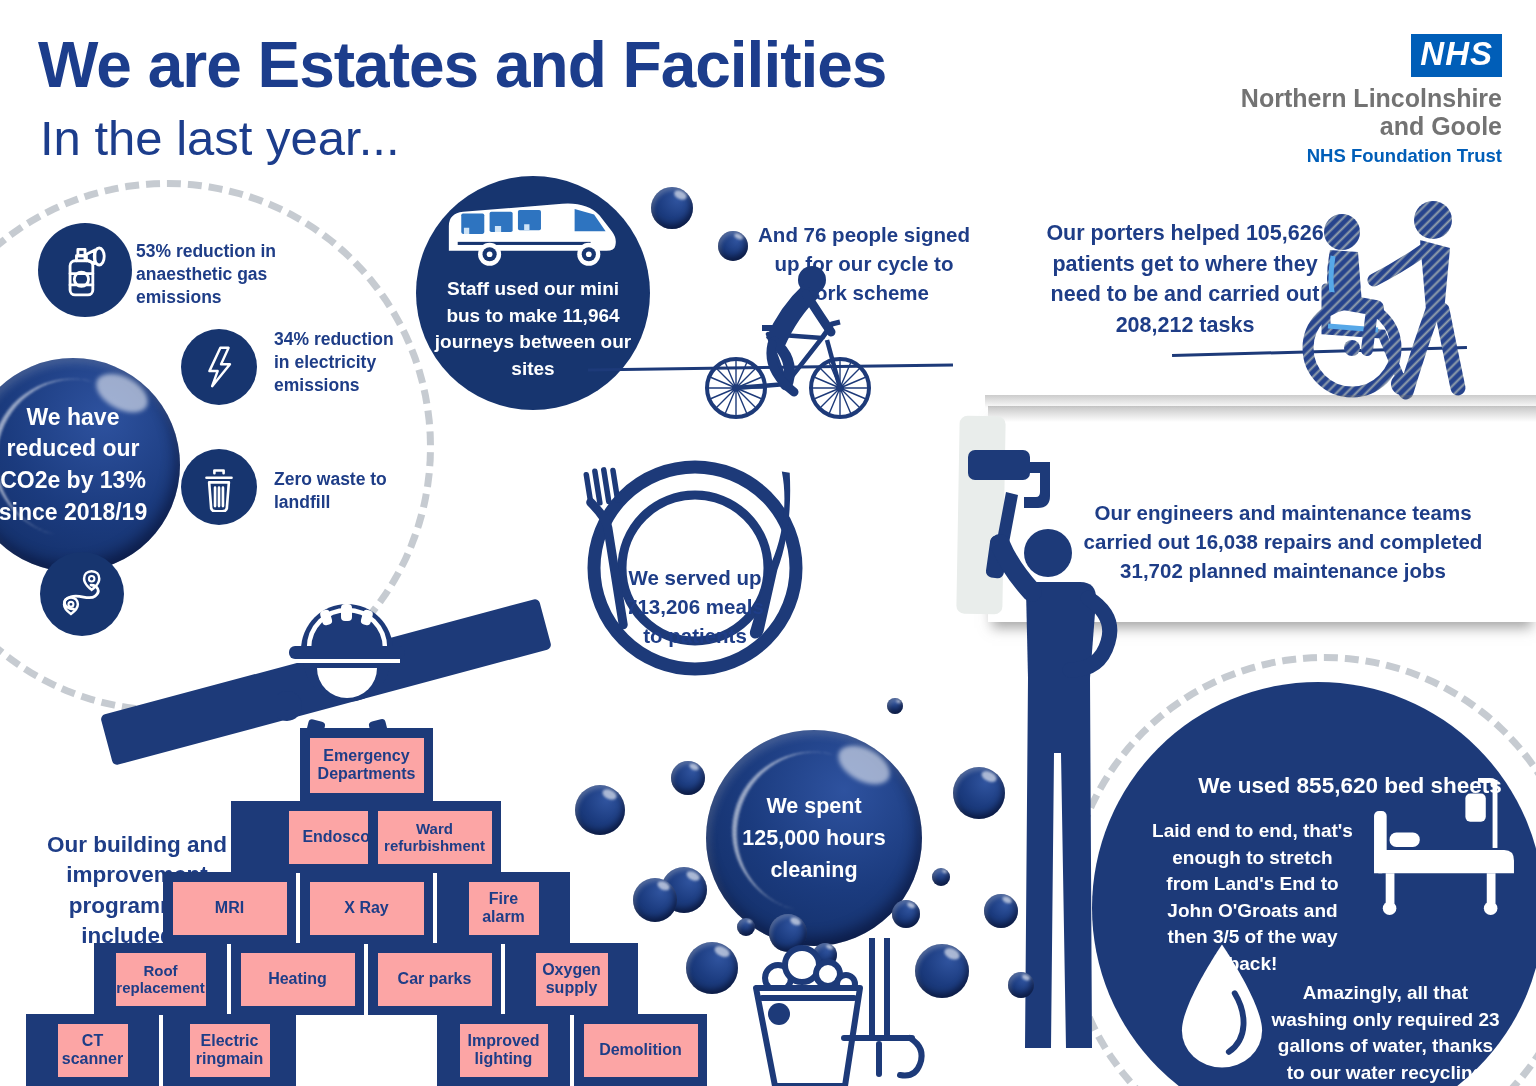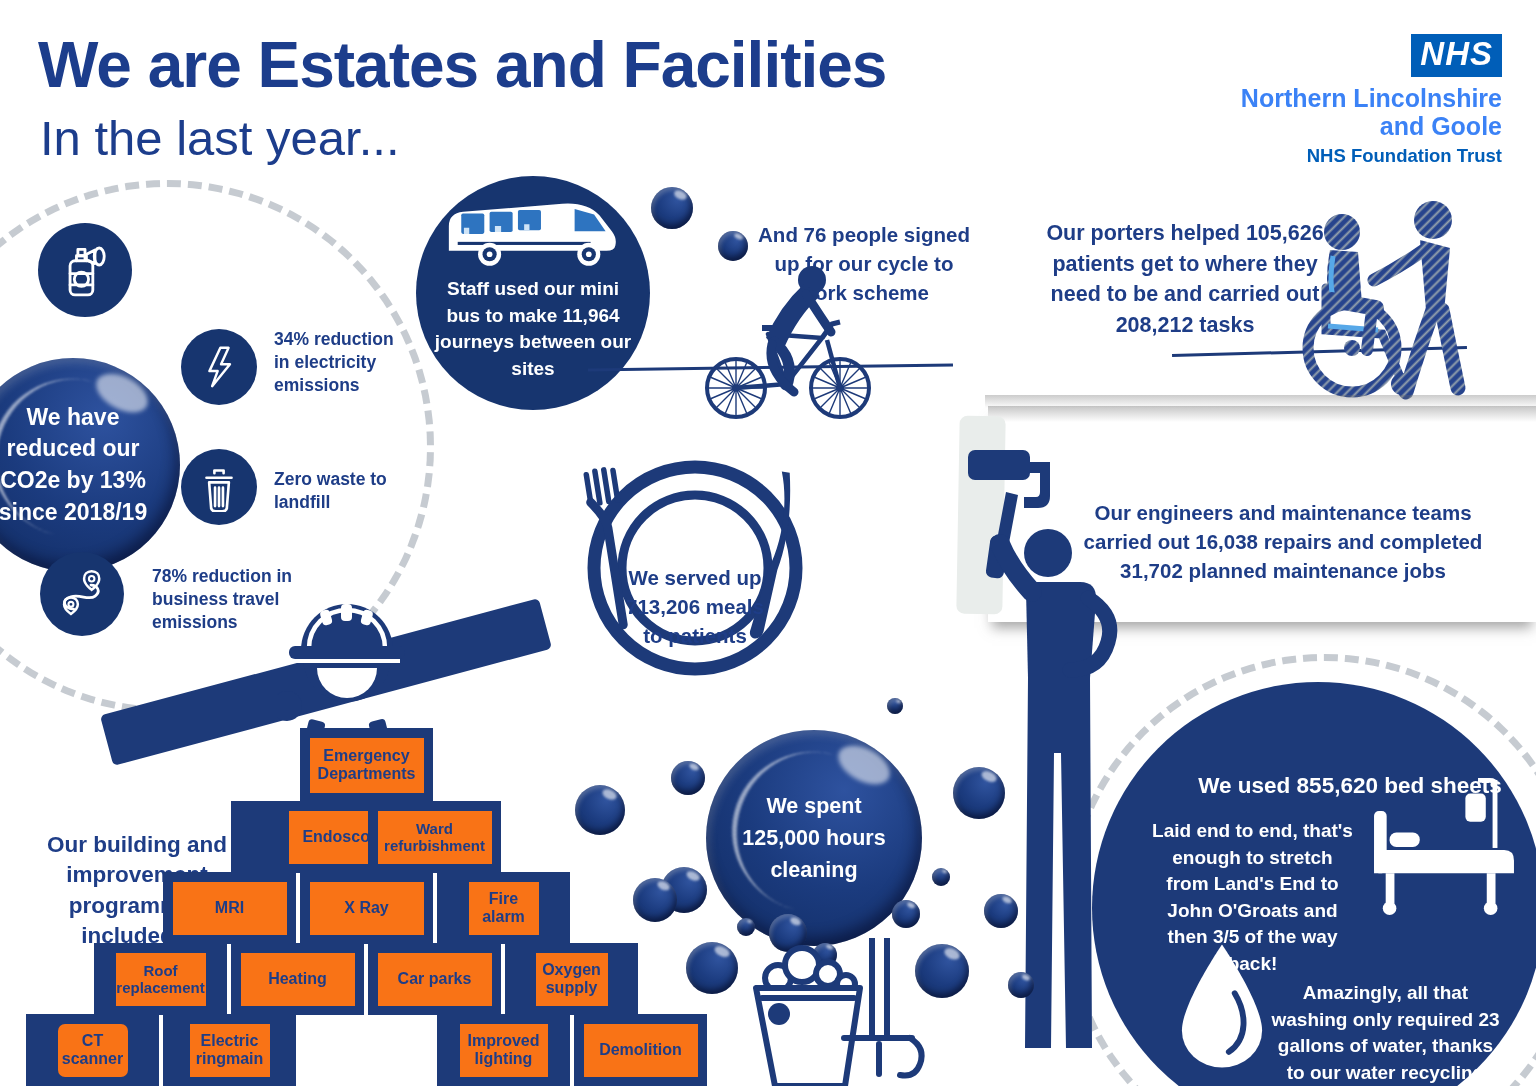--- a/index.html
+++ b/index.html
@@ -11,21 +11,21 @@
   .t{font-weight:700;color:#1e3d87;line-height:1.32;}
   .tc{text-align:center;margin-top:40px;}
   .wt{color:#ffffff;}
   h1,h2{margin:12px;font-weight:800;}
   .title{font-size:64px;letter-spacing:-1px;color:#1c3d8c;}
   .subtitle{font-size:49px;font-weight:400;color:#1c3d8c;}
 
   
   .nhsbox{background:#005EB8;color:#fff;font-style:italic;font-weight:700;font-size:33px;
     padding:1px 9px 4px 9px;display:inline-block;letter-spacing:1px;}
-  .org{font-size:25px;font-weight:700;color:#3b82f6;line-height:1.1;text-align:right;}
+  .org{font-size:25px;font-weight:700;color:#737373;line-height:1.1;text-align:right;}
   .trust{font-size:18.5px;font-weight:700;color:#005EB8;text-align:right;margin-top:5px;}
 
   
   .dashcircle{border:7px dashed #c6cbd1;border-radius:50%;}
 
   .navcircle{background:#17356f;border-radius:50%;display:flex;align-items:center;justify-content:center;}
 
   .gloss{border-radius:50%;
     background:radial-gradient(circle at 64% 28%, #2e529f 0%, #1b3b7e 48%, #102a60 100%);
     box-shadow:inset -4px -8px 14px rgba(0,0,25,.45), inset 3px 5px 8px rgba(255,255,255,.18);}
@@ -40,21 +40,21 @@
   .bubble::after{content:"";position:absolute;right:16%;top:10%;width:30%;height:18%;
     border-radius:50%;background:rgba(255,255,255,.6);filter:blur(1px);transform:rotate(25deg);}
 
   
   .panel{background:#fff;box-shadow:0 10px 12px -4px rgba(95,95,95,.55);}
   .panel::before{content:"";position:absolute;left:0;top:0;width:100%;height:16px;
     background:linear-gradient(to bottom, rgba(105,105,105,.38), rgba(255,255,255,0));}
 
   
   .block{position:absolute;background:#1d3a79;display:flex;align-items:center;justify-content:center;}
-  .block .in{background:#f97316;width:calc(100% - 19px);height:calc(100% - 19px);
+  .block .in{background:#fca5a5;width:calc(100% - 19px);height:calc(100% - 19px);
     display:flex;align-items:center;justify-content:center;text-align:center;
     font-weight:700;font-size:16px;color:#1e3d87;line-height:1.15;padding:0 2px;box-sizing:border-box;}
 
   .beam{position:absolute;background:#1d3a79;border-radius:5px;}
   .groundline{position:absolute;height:3px;background:#1d3a79;}
   .paintstroke{position:absolute;background:#e9edeb;border-radius:8px;transform:rotate(1deg);}
 </style>
 </head>
 <body>
 
@@ -77,20 +77,21 @@
     <svg width="64" height="64" viewBox="0 0 90 90" fill="none" stroke="#ffffff" stroke-width="4" stroke-linejoin="round" stroke-linecap="round">
       <rect x="24" y="32" width="32" height="48" rx="7"></rect>
       <path d="M33,32 v-7 h14 v7"></path>
       <rect x="35" y="16" width="10" height="9"></rect>
       <path d="M45,24 L59,17 L59,36 L45,30 Z"></path>
       <ellipse cx="65" cy="26" rx="7" ry="12"></ellipse>
       <path d="M24,50 h32 M24,66 h32"></path>
       <circle cx="40" cy="58" r="10"></circle>
     </svg>
   </div>
+  <div class="abs t" style="left:136px;top:240px;width:178px;font-size:17.5px;">53% reduction in anaesthetic gas emissions</div>
 
   <div class="abs gloss bigloss tc" style="left:-34px;top:318px;width:214px;height:214px;display:flex;align-items:center;justify-content:center;">
     <div class="t wt" style="width:150px;font-size:23px;line-height:1.38;color:#fff;">We have reduced our CO2e by 13% since 2018/19</div>
   </div>
 
   <div class="abs navcircle" style="left:181px;top:329px;width:76px;height:76px;">
     <svg width="52" height="52" viewBox="0 0 76 76" fill="none" stroke="#ffffff" stroke-width="3.6" stroke-linejoin="round">
       <path d="M40,10 L24,44 h12 L28,66 L54,34 H41 L52,10 Z"></path>
     </svg>
   </div>
@@ -108,21 +109,20 @@
 
   <div class="abs navcircle" style="left:40px;top:552px;width:84px;height:84px;">
     <svg width="58" height="58" viewBox="0 0 84 84" fill="none" stroke="#ffffff" stroke-width="4" stroke-linecap="round">
       <path d="M30,64 C14,62 12,50 26,46 C40,42 52,52 61,45 C70,38 64,29 55,29"></path>
       <path d="M56,9 c-7,0 -11,5 -11,11 c0,8 11,16 11,16 c0,0 11,-8 11,-16 c0,-6 -4,-11 -11,-11 z" stroke-width="3.6"></path>
       <circle cx="56" cy="20" r="4" stroke-width="3"></circle>
       <path d="M26,47 c-6,0 -10,4.5 -10,10 c0,7 10,14 10,14 c0,0 10,-7 10,-14 c0,-5.5 -4,-10 -10,-10 z" stroke-width="3.6"></path>
       <circle cx="26" cy="57" r="3.6" stroke-width="3"></circle>
     </svg>
   </div>
-  <div class="abs t" style="left:152px;top:565px;width:168px;font-size:17.5px;">78% reduction in business travel emissions</div>
 
   <div class="abs navcircle" style="left:416px;top:176px;width:234px;height:234px;flex-direction:column;justify-content:flex-start;">
     <svg width="186" height="82" viewBox="0 0 210 92" style="margin-top:16px;">
       <path d="M10,64 L10,38 Q10,24 26,22 L138,13 Q166,11 180,26 L194,44 Q200,52 198,60 Q197,66 188,66 L10,66 Z" fill="#ffffff"></path>
       <rect x="24" y="24" width="26" height="23" rx="2" fill="#2e74c0"></rect>
       <rect x="56" y="22" width="26" height="23" rx="2" fill="#2e74c0"></rect>
       <rect x="88" y="20" width="26" height="23" rx="2" fill="#2e74c0"></rect>
       <path d="M152,19 L174,25 L187,44 L152,44 Z" fill="#2e74c0"></path>
       <path d="M27,40 h6 v7 h-6 z M62,38 h7 v7 h-7 z M95,36 h6 v7 h-6 z" fill="#cfe4f7"></path>
       <rect x="20" y="56" width="150" height="3.5" fill="#17356f"></rect>
@@ -311,21 +311,21 @@
     <div class="in">Heating</div>
   </div>
   <div class="block" style="left:368px;top:943px;width:133px;height:72px;">
     <div class="in">Car parks</div>
   </div>
   <div class="block" style="left:505px;top:943px;width:133px;height:72px;">
     <div class="in" style="width:72px;">Oxygen supply</div>
   </div>
 
   <div class="block" style="left:26px;top:1014px;width:133px;height:72px;">
-    <div class="in" style="width:70px;border-radius:7px;">CT scanner</div>
+    <div class="in" style="width:70px;">CT scanner</div>
   </div>
   <div class="block" style="left:163px;top:1014px;width:133px;height:72px;">
     <div class="in" style="width:80px;">Electric ringmain</div>
   </div>
   <div class="block" style="left:437px;top:1014px;width:133px;height:72px;">
     <div class="in" style="width:88px;">Improved lighting</div>
   </div>
   <div class="block" style="left:574px;top:1014px;width:133px;height:72px;">
     <div class="in">Demolition</div>
   </div>

